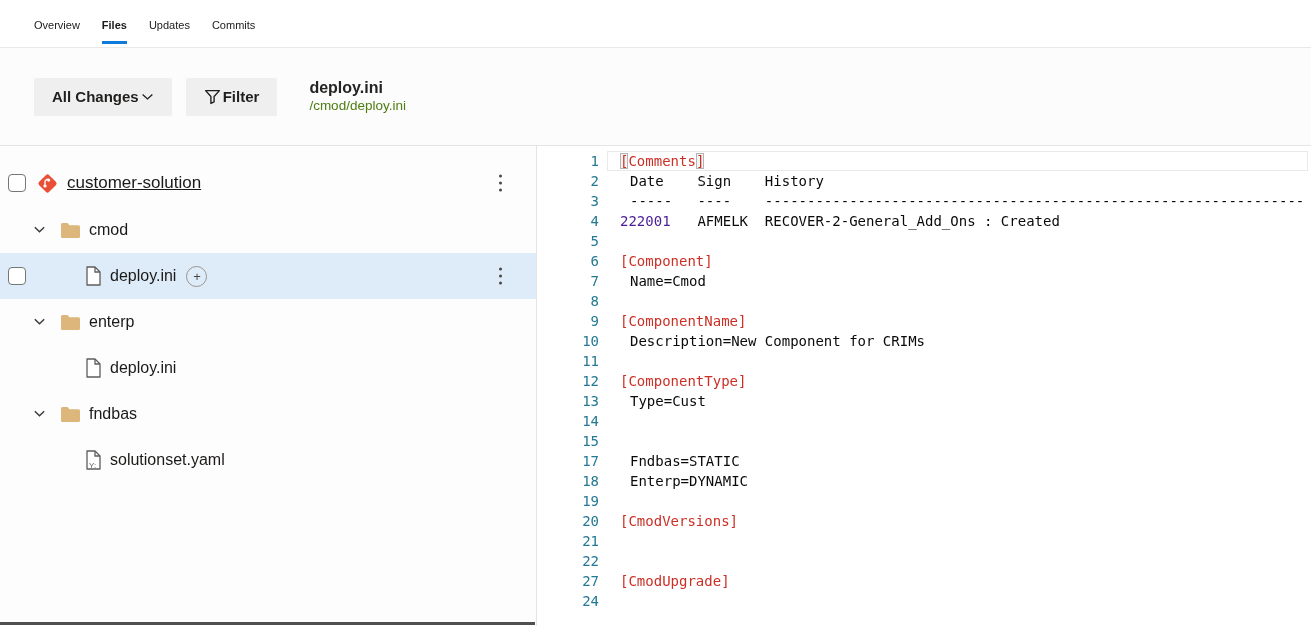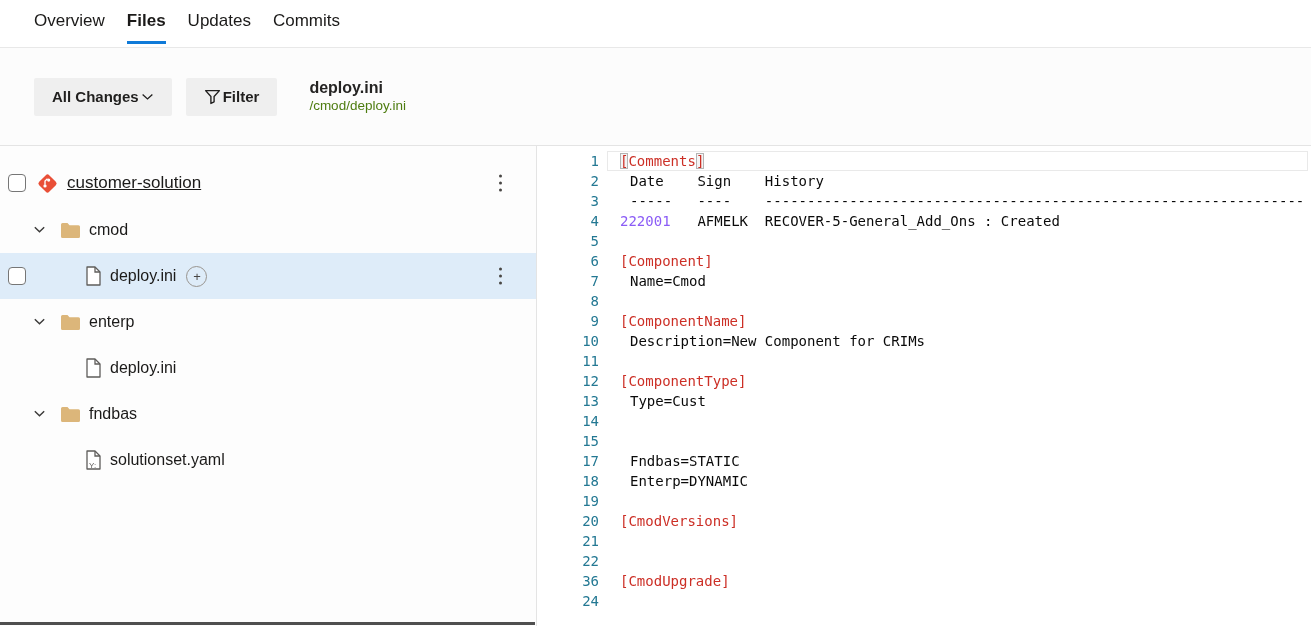--- a/index.html
+++ b/index.html
@@ -3,21 +3,21 @@
 <meta charset="utf-8">
 <style>
   * { margin:0; padding:0; box-sizing:border-box; }
   html,body { width:1311px; height:626px; overflow:hidden; background:#fff;
     font-family:"Liberation Sans", sans-serif; color:#201f1e; }
   .app { width:1311px; height:626px; display:flex; flex-direction:column; }
 
   
   .tabbar { height:48px; border-bottom:1px solid #e8e8e8; display:flex; align-items:flex-end;
     padding-left:34px; background:#fff; flex:0 0 auto; }
-  .tab { display:inline-block; font-size:17px; color:#1b1a19; padding:12px 0 13px 0;
+  .tab { display:inline-block; font-size:11px; color:#1b1a19; padding:12px 0 13px 0;
     margin-right:22px; border-bottom:3px solid transparent; cursor:pointer; }
   .tab.active { font-weight:700; border-bottom-color:#0f7ad8; padding-bottom:10px; }
 
   
   .toolbar { height:98px; background:#fcfcfc; border-bottom:1px solid #e4e4e4;
     display:flex; align-items:center; padding-left:34px; flex:0 0 auto; }
   .btn { height:38px; background:#efefef; border:none; border-radius:2px;
     font-family:"Liberation Sans", sans-serif; font-size:15px; font-weight:600; color:#201f1e;
     display:inline-flex; align-items:center; gap:2px; padding:0 18px; cursor:pointer; }
   .btn + .btn { margin-left:14px; }
@@ -51,21 +51,21 @@
     background:transparent; }
   .icon { flex:0 0 auto; display:inline-flex; }
   .tree-hscrollbar { position:absolute; left:0; bottom:1px; width:535px; height:3px;
     background:#4f4f4f; }
 
   
   .cline { position:relative; height:20px; line-height:20px; white-space:pre; display:flex; }
   .gutter { width:62px; flex:0 0 62px; text-align:right; color:#237893; user-select:none; }
   .ccontent { margin-left:21px; }
   .seg.sec { color:#cc2f26; }
-  .seg.num { color:#8b5cf6; }
+  .seg.num { color:#4c1d95; }
   .seg.txt { color:#0a0a0a;margin-left:10px; }
   .seg.box { background:#f4f4f4; box-shadow:0 0 0 1px #b4b4b4 inset; }
   .curline { position:absolute; left:70px; right:3px; top:0; height:20px;
     border:1px solid #e9e9e9; pointer-events:none; }
 </style>
 </head>
 <body>
 
 <div class="app">
 
@@ -191,37 +191,37 @@
             <span class="label">solutionset.yaml</span>
           </div>
         </div>
       <div class="tree-hscrollbar"></div>
     </aside>
     <section class="editor">
       <div id="code">
           <div class="cline"><div class="curline"></div><span class="gutter">1</span><span class="ccontent"><span class="seg sec box">[</span><span class="seg sec">Comments</span><span class="seg sec box">]</span></span></div>
           <div class="cline"><span class="gutter">2</span><span class="ccontent"><span class="seg txt">Date    Sign    History</span></span></div>
           <div class="cline"><span class="gutter">3</span><span class="ccontent"><span class="seg txt">-----   ----    ----------------------------------------------------------------</span></span></div>
-          <div class="cline"><span class="gutter">4</span><span class="ccontent"><span class="seg num">222001</span><span class="seg txt">  AFMELK  RECOVER-5-General_Add_Ons : Created</span></span></div>
+          <div class="cline"><span class="gutter">4</span><span class="ccontent"><span class="seg num">222001</span><span class="seg txt">  AFMELK  RECOVER-2-General_Add_Ons : Created</span></span></div>
           <div class="cline"><span class="gutter">5</span><span class="ccontent"></span></div>
           <div class="cline"><span class="gutter">6</span><span class="ccontent"><span class="seg sec">[Component]</span></span></div>
           <div class="cline"><span class="gutter">7</span><span class="ccontent"><span class="seg txt">Name=Cmod</span></span></div>
           <div class="cline"><span class="gutter">8</span><span class="ccontent"></span></div>
           <div class="cline"><span class="gutter">9</span><span class="ccontent"><span class="seg sec">[ComponentName]</span></span></div>
           <div class="cline"><span class="gutter">10</span><span class="ccontent"><span class="seg txt">Description=New Component for CRIMs</span></span></div>
           <div class="cline"><span class="gutter">11</span><span class="ccontent"></span></div>
           <div class="cline"><span class="gutter">12</span><span class="ccontent"><span class="seg sec">[ComponentType]</span></span></div>
           <div class="cline"><span class="gutter">13</span><span class="ccontent"><span class="seg txt">Type=Cust</span></span></div>
           <div class="cline"><span class="gutter">14</span><span class="ccontent"></span></div>
           <div class="cline"><span class="gutter">15</span><span class="ccontent"></span></div>
           <div class="cline"><span class="gutter">17</span><span class="ccontent"><span class="seg txt">Fndbas=STATIC</span></span></div>
           <div class="cline"><span class="gutter">18</span><span class="ccontent"><span class="seg txt">Enterp=DYNAMIC</span></span></div>
           <div class="cline"><span class="gutter">19</span><span class="ccontent"></span></div>
           <div class="cline"><span class="gutter">20</span><span class="ccontent"><span class="seg sec">[CmodVersions]</span></span></div>
           <div class="cline"><span class="gutter">21</span></div>
           <div class="cline"><span class="gutter">22</span><span class="ccontent"></span></div>
-          <div class="cline"><span class="gutter">36</span><span class="ccontent"><span class="seg sec">[CmodUpgrade]</span></span></div>
+          <div class="cline"><span class="gutter">27</span><span class="ccontent"><span class="seg sec">[CmodUpgrade]</span></span></div>
           <div class="cline"><span class="gutter">24</span><span class="ccontent"></span></div>
         </div>
     </section>
   </div>
 
 </div>
 
 </body></html>

